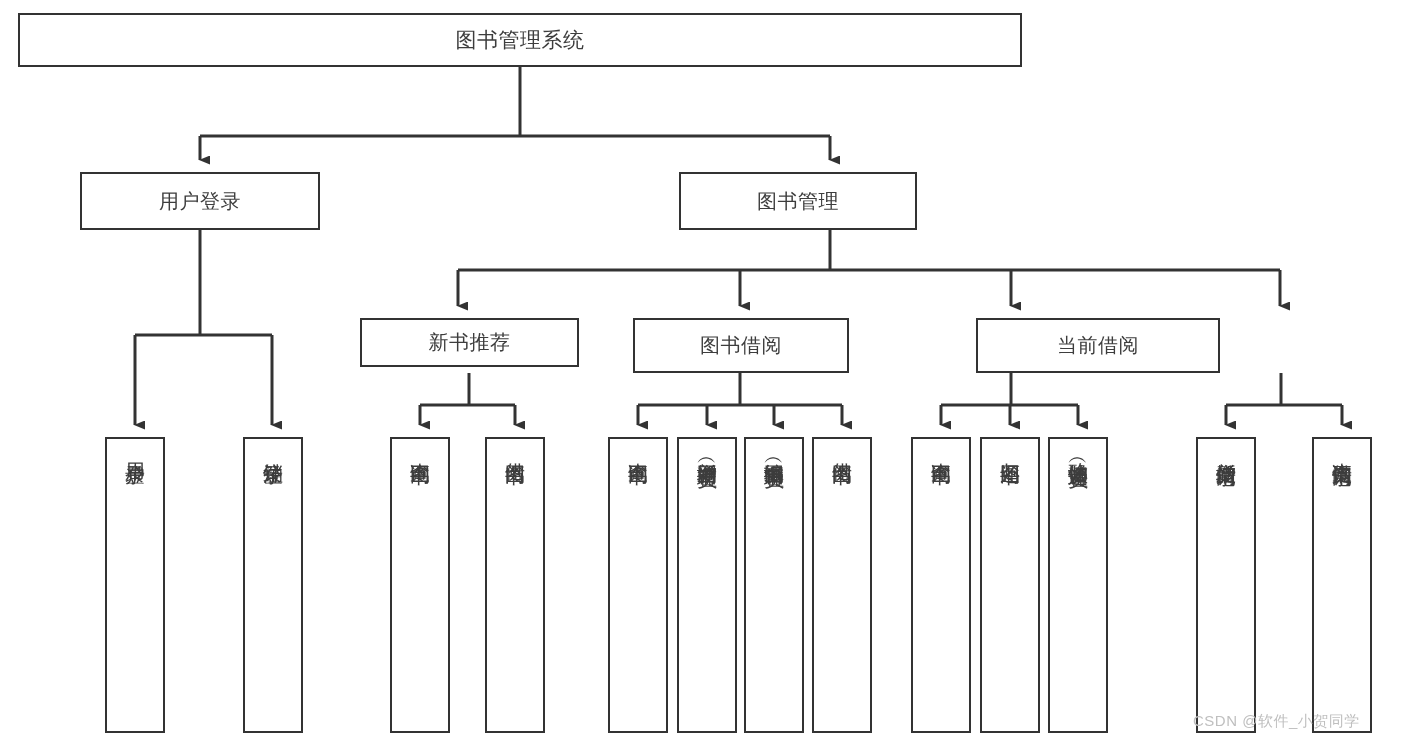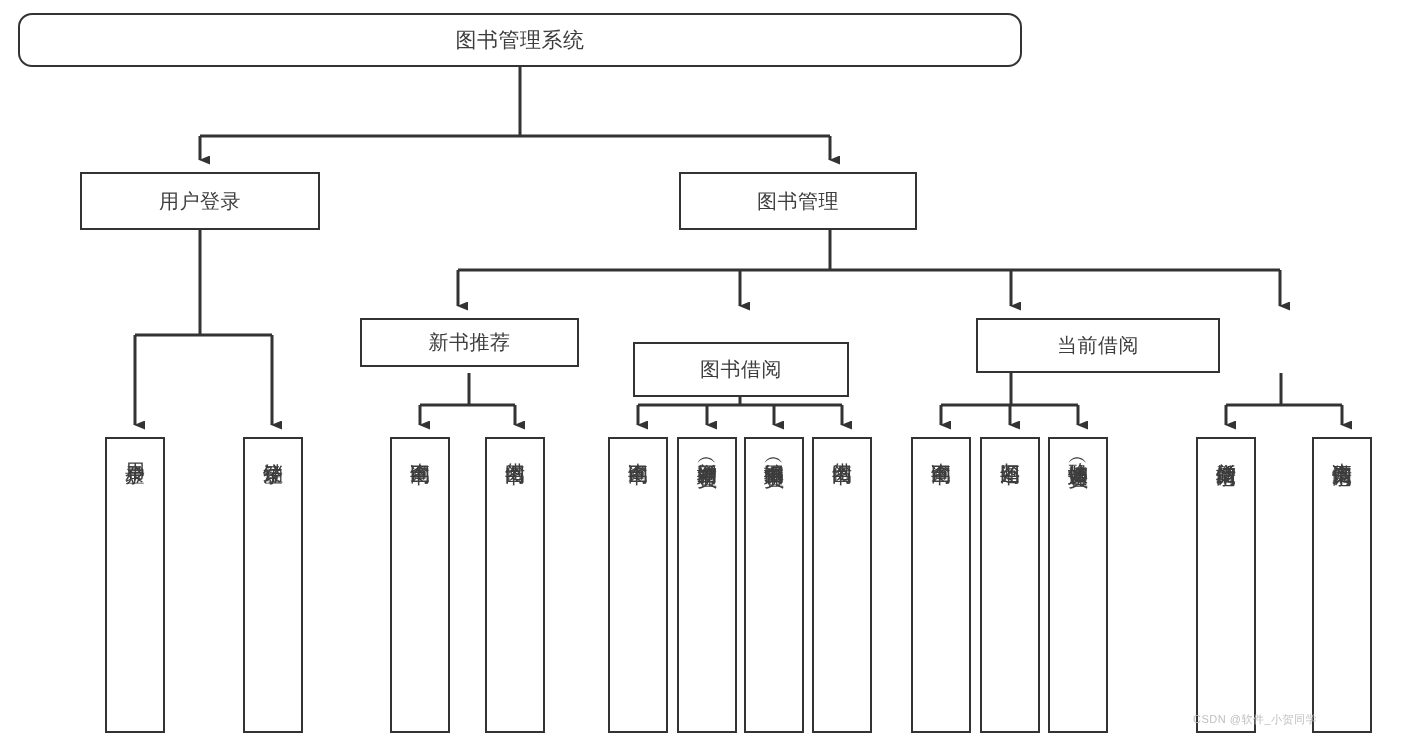--- a/index.html
+++ b/index.html
@@ -38,21 +38,20 @@
   }
   .node-label {
     display: block;
     line-height: 1.22;
     color: #3d3d3d;
     letter-spacing: 0.5px;
   }
   
   .node.root {
     font-size: 21px;
-    border-radius: 14px;
   }
   .node.root .node-label {
     font-size: 21px;
   }
   
   .node.level1 .node-label,
   .node.level2 .node-label {
     font-size: 20px;
   }
   
@@ -66,21 +65,21 @@
     font-size: 20px;
     line-height: 1.06;
     letter-spacing: 1px;
     white-space: nowrap;
     margin: 0 auto;
   }
   .watermark {
     position: absolute;
     left: 1193px;
     top: 712px;
-    font-size: 11px;
+    font-size: 15px;
     color: #bfbfbf;
     white-space: nowrap;
     letter-spacing: 0.5px;
   }
 </style>
 </head>
 <body>
 
 <div id="diagram-root">
 
@@ -142,21 +141,21 @@
   <div class="node level1" id="node-l1-0" style="left: 80px; top: 172px; width: 240px; height: 58px;">
     <span class="node-label">用户登录</span>
   </div>
   <div class="node level1" id="node-l1-1" style="left: 679px; top: 172px; width: 238px; height: 58px;">
     <span class="node-label">图书管理</span>
   </div>
 
   <div class="node level2" id="node-l2-0" style="left: 360px; top: 318px; width: 219px; height: 49px;">
     <span class="node-label">新书推荐</span>
   </div>
-  <div class="node level2" id="node-l2-1" style="left: 633px; top: 318px; width: 216px; height: 55px; margin-top: 24px;">
+  <div class="node level2" id="node-l2-1" style="left: 633px; top: 318px; width: 216px; height: 55px;">
     <span class="node-label">图书借阅</span>
   </div>
   <div class="node level2" id="node-l2-2" style="left: 941px; top: 318px; width: 244px; height: 55px; margin-left: 35px;">
     <span class="node-label">当前借阅</span>
   </div>
 
   <div class="node leaf" id="node-leaf-0" style="left: 105px; top: 437px; width: 60px; height: 296px;">
     <span class="node-label">用户登录</span>
   </div>
   <div class="node leaf" id="node-leaf-1" style="left: 243px; top: 437px; width: 60px; height: 296px;">

